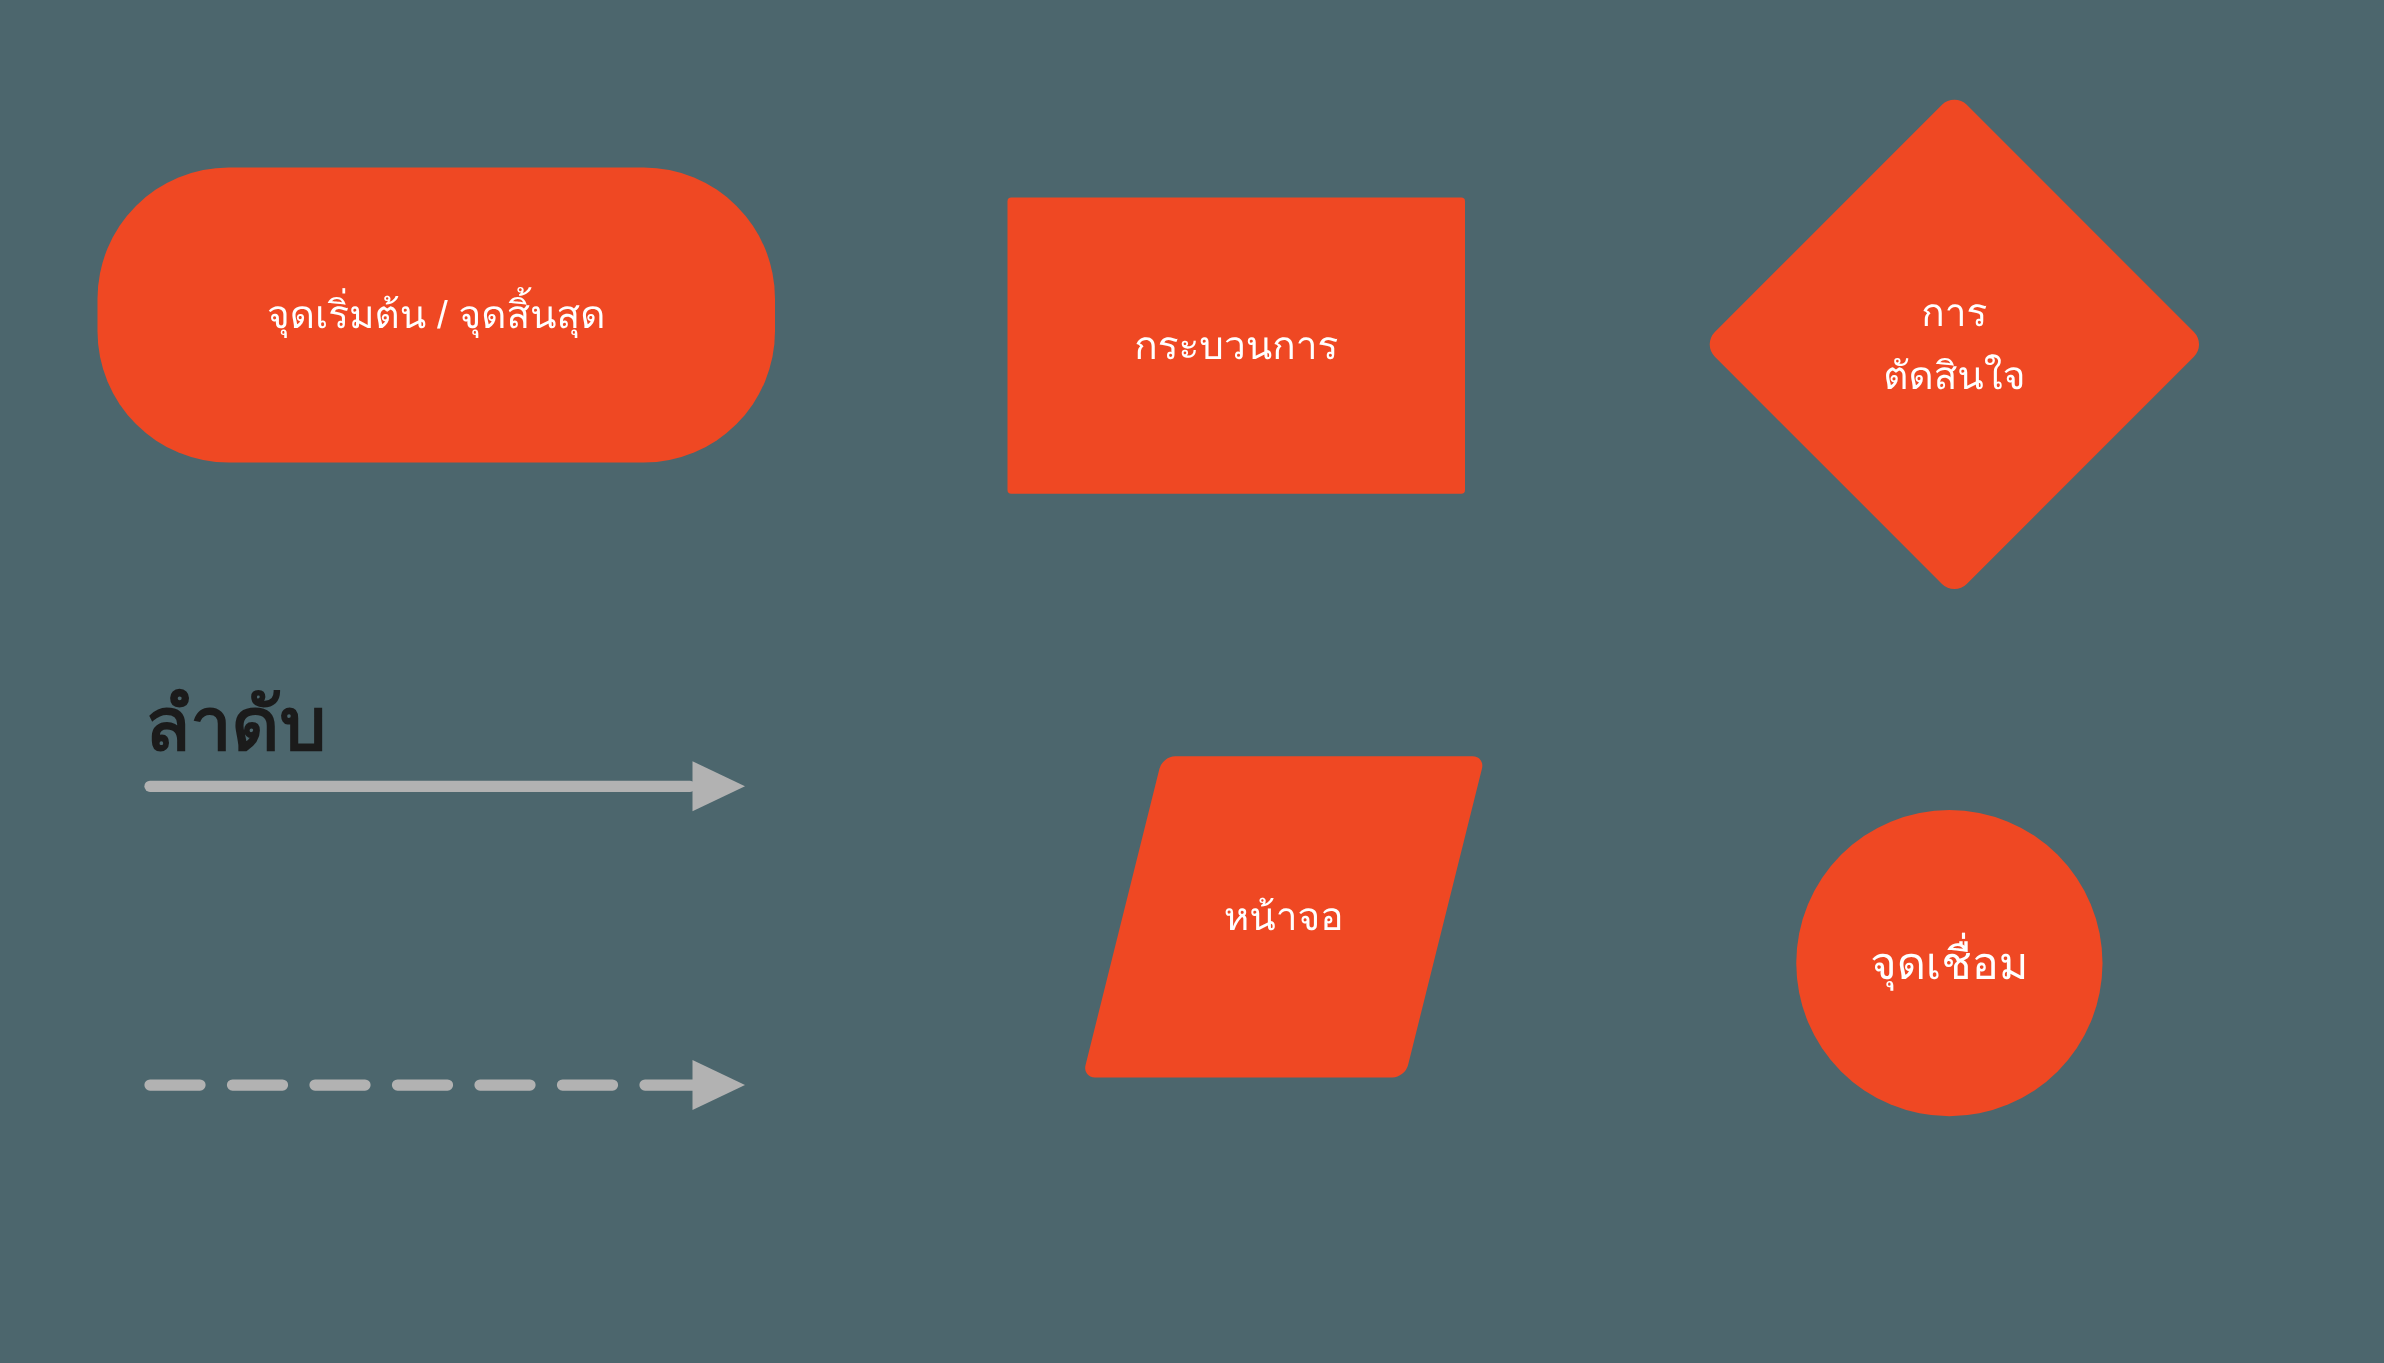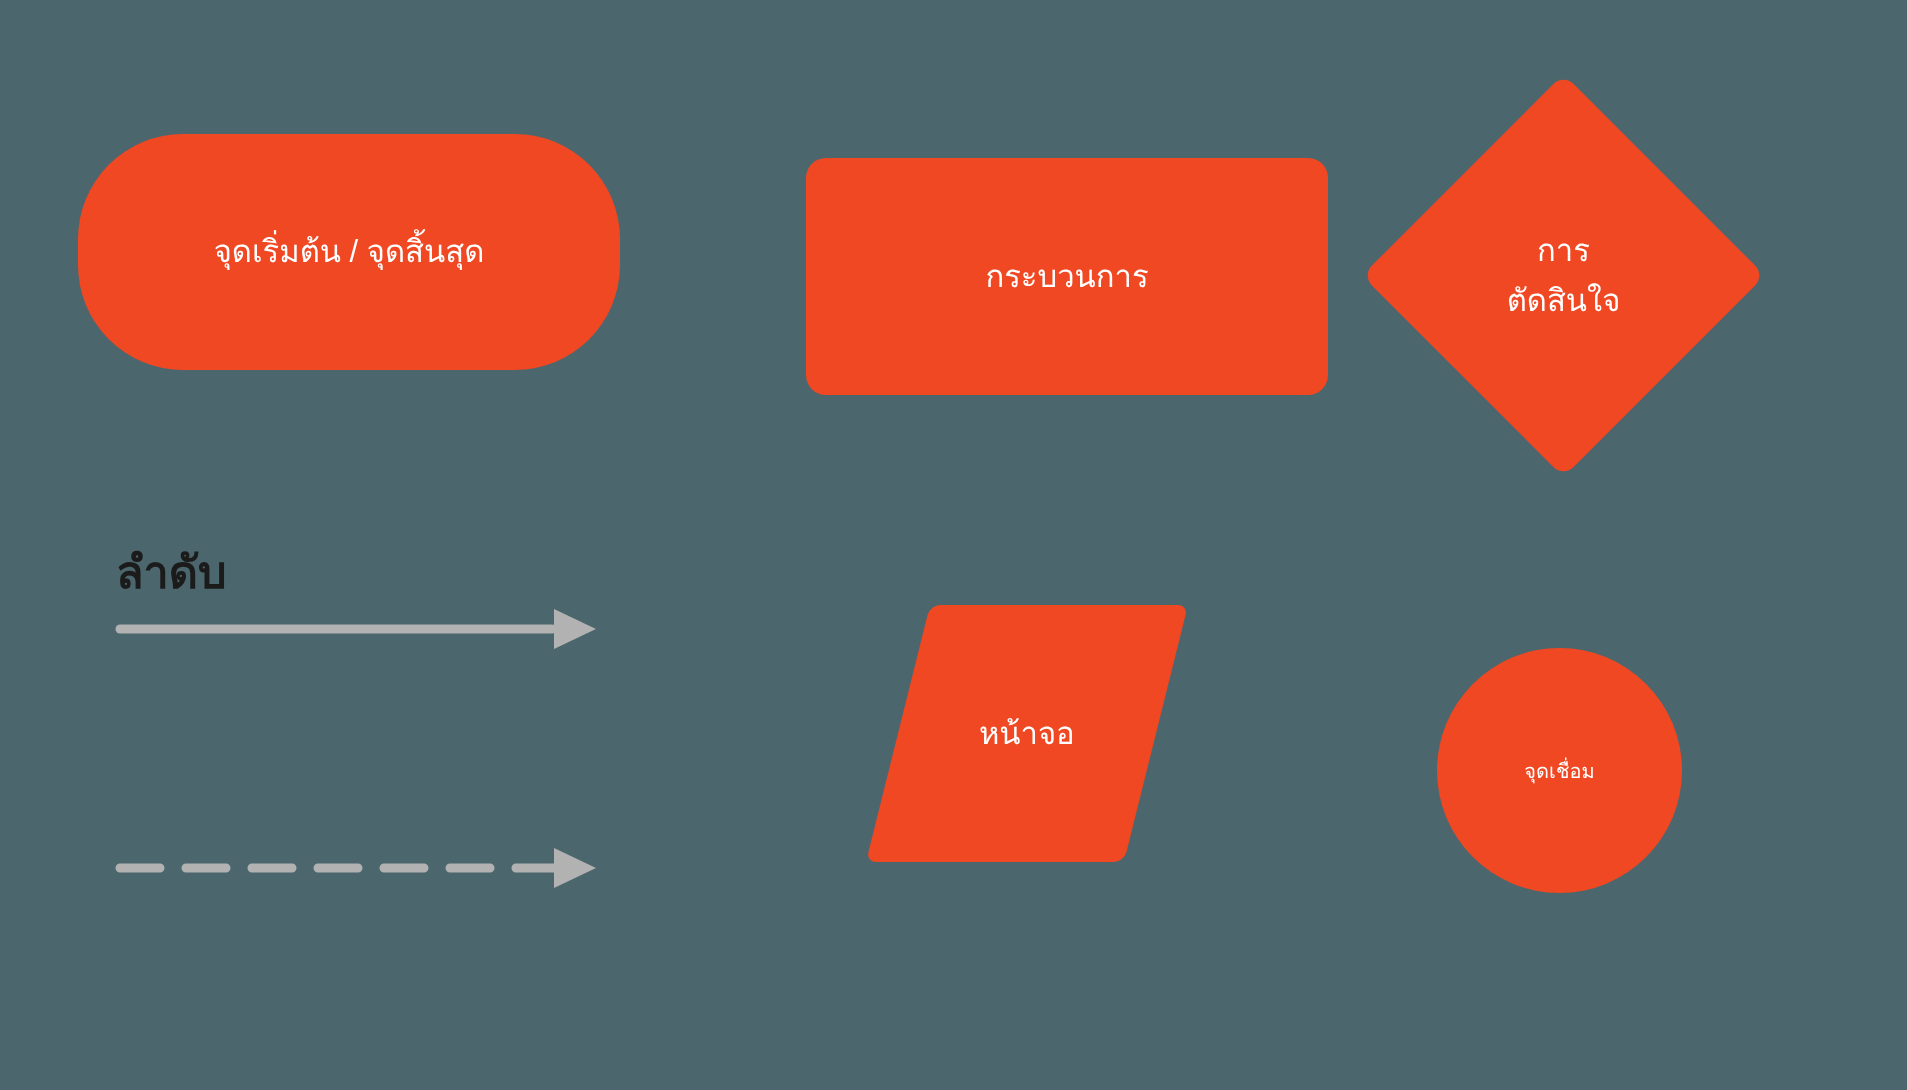--- a/index.html
+++ b/index.html
@@ -29,23 +29,23 @@
   .terminator {
     left: 78px;
     top: 134px;
     width: 542px;
     height: 236px;
     border-radius: 105px;
   }
   .process {
     left: 806px;
     top: 158px;
-    width: 522px;
+    width: 366px;
     height: 237px;
-    border-radius: 20px;
+    border-radius: 3px;
   }
   .decision {
     left: 1421px;
     top: 133px;
     width: 285px;
     height: 285px;
     border-radius: 14px;
     transform: rotate(45deg);
   }
   .decision-inner {
@@ -65,26 +65,26 @@
     border-radius: 10px;
     transform: skewX(-14deg);
   }
   .display-shape .unskew { transform: skewX(14deg); }
   .connector {
     left: 1437px;
     top: 648px;
     width: 245px;
     height: 245px;
     border-radius: 50%;
-    font-size: 20px;
+    font-size: 36px;
   }
   .arrow-label {
     position: absolute;
     color: #1B1B1B;
-    font-size: 45px;
+    font-size: 59px;
     font-weight: 700;
     line-height: 1.1;
     white-space: nowrap;
   }
   .label-sequence { left: 116px; top: 548px; }
   .label-description { left: 116px; top: 786px; }
   .arrow-svg { position: absolute; }
   .arrow-solid { left: 100px; top: 600px; }
   .arrow-dashed { left: 100px; top: 839px; }
 </style>

